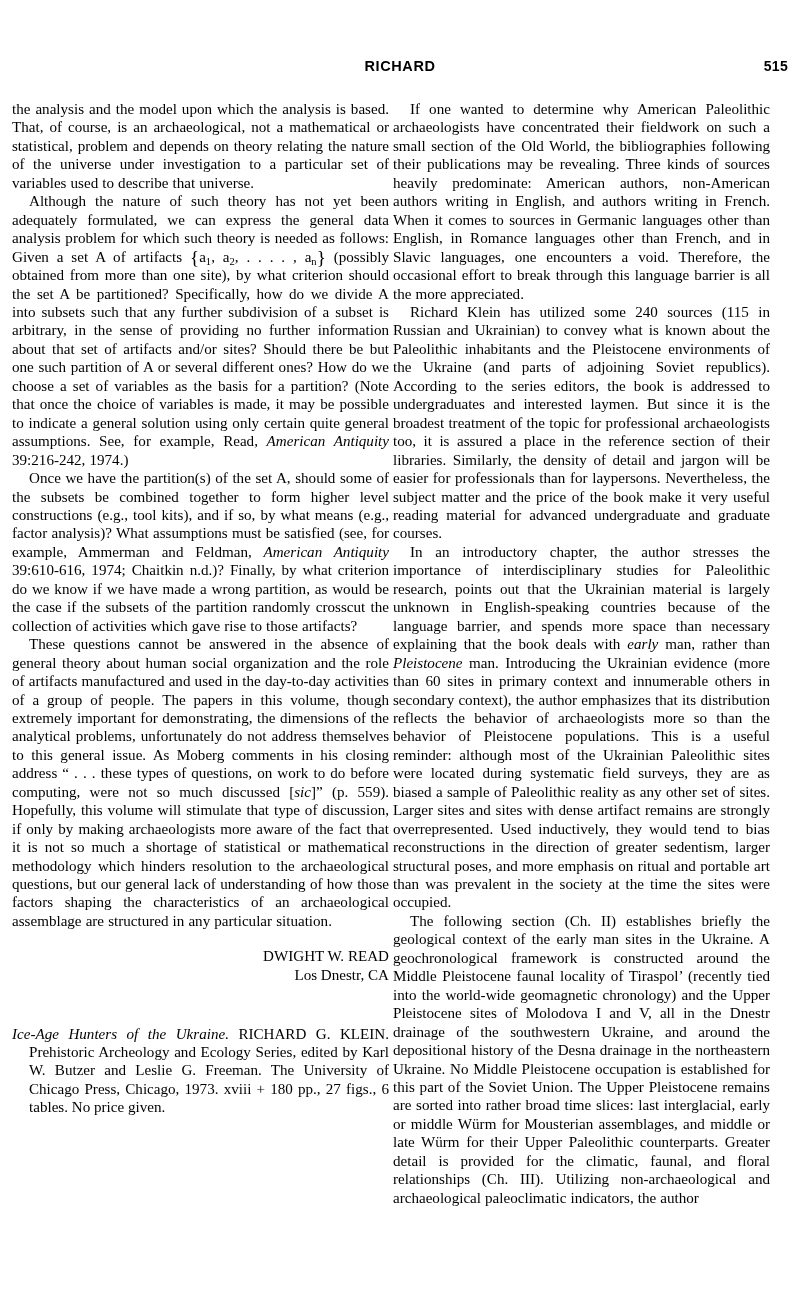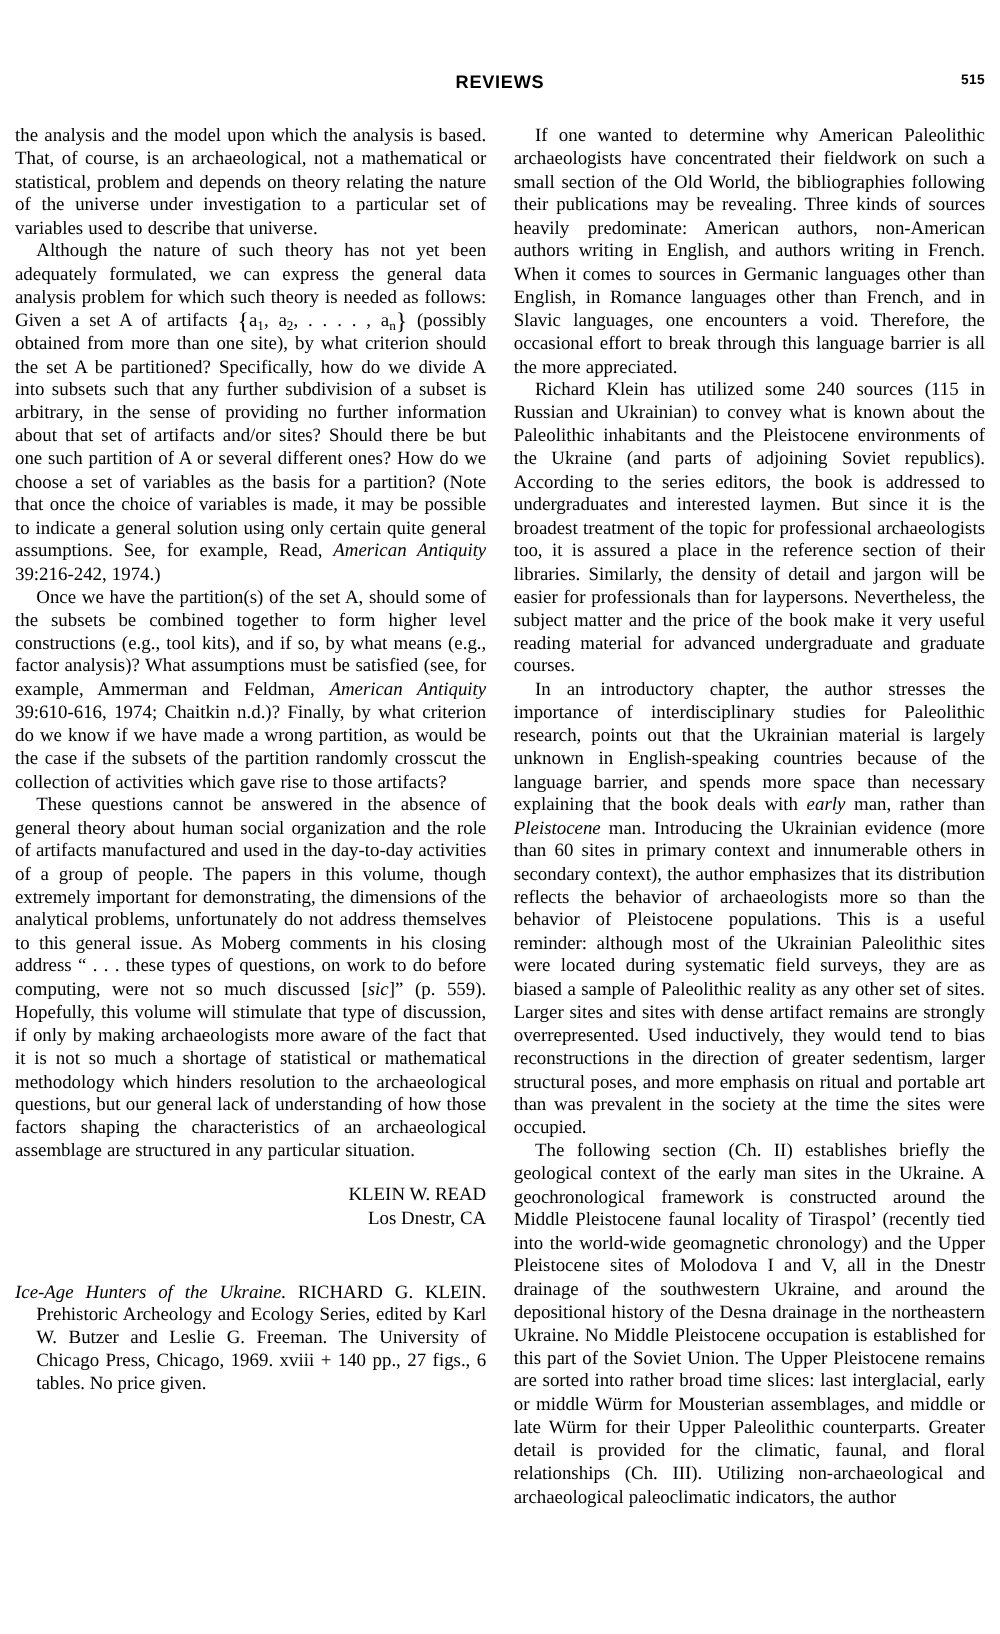--- a/index.html
+++ b/index.html
@@ -36,33 +36,33 @@
     font-size: 14.5px;
     letter-spacing: 0.6px;
     color: #000;
   }
   .running-head-folio {
     position: absolute;
     right: 0;
     top: 0;
     font-family: "Liberation Sans", "DejaVu Sans", sans-serif;
     font-weight: bold;
-    font-size: 11px;
+    font-size: 14px;
     letter-spacing: 0.3px;
     color: #000;
   }
 
   
   .columns {
     position: absolute;
     top: 100px;
     left: 12px;
     width: 776px;
     display: flex;
-    gap: 22px;
+    gap: 4px;
   }
   .col {
     width: 377px;
     flex: 0 0 377px;
   }
 
   p.para {
     margin: 0;
     text-align: justify;
     text-justify: inter-word;
@@ -113,42 +113,42 @@
     padding-left: 17px;
     text-indent: -17px;
   }
 </style>
 </head>
 <body>
 
 <div class="page">
 
   <div class="running-head">
-    <div class="running-head-title">REVIEWS</div>
+    <div class="running-head-title">RICHARD</div>
     <div class="running-head-folio">515</div>
   </div>
 
   <div class="columns">
 
     <div class="col">
 
       <p class="para noindent"><span>the analysis and the model upon which the analysis is based. That, of course, is an archaeological, not a mathematical or statistical, problem and depends on theory relating the nature of the universe under investigation to a particular set of variables used to describe that universe.</span></p>
 
       <p class="para"><span>Although the nature of such theory has not yet been adequately formulated, we can express the general data analysis problem for which such theory is needed as follows: Given a set A of artifacts </span><span class="setnot"><span class="brace">{</span><span>a</span><sub class="sb">1</sub><span>, a</span><sub class="sb">2</sub><span>, . . . . , a</span><sub class="sb">n</sub><span class="brace">}</span></span><span> (possibly obtained from more than one site), by what criterion should the set A be partitioned? Specifically, how do we divide A into subsets such that any further subdivision of a subset is arbitrary, in the sense of providing no further information about that set of artifacts and/or sites? Should there be but one such partition of A or several different ones? How do we choose a set of variables as the basis for a partition? (Note that once the choice of variables is made, it may be possible to indicate a general solution using only certain quite general assumptions. See, for example, Read, </span><i>American Antiquity</i><span> 39:216-242, 1974.)</span></p>
 
       <p class="para"><span>Once we have the partition(s) of the set A, should some of the subsets be combined together to form higher level constructions (e.g., tool kits), and if so, by what means (e.g., factor analysis)? What assumptions must be satisfied (see, for example, Ammerman and Feldman, </span><i>American Antiquity</i><span> 39:610-616, 1974; Chaitkin n.d.)? Finally, by what criterion do we know if we have made a wrong partition, as would be the case if the subsets of the partition randomly crosscut the collection of activities which gave rise to those artifacts?</span></p>
 
       <p class="para"><span>These questions cannot be answered in the absence of general theory about human social organization and the role of artifacts manufactured and used in the day-to-day activities of a group of people. The papers in this volume, though extremely important for demonstrating, the dimensions of the analytical problems, unfortunately do not address themselves to this general issue. As Moberg comments in his closing address “ . . . these types of questions, on work to do before computing, were not so much discussed [</span><i>sic</i><span>]” (p. 559). Hopefully, this volume will stimulate that type of discussion, if only by making archaeologists more aware of the fact that it is not so much a shortage of statistical or mathematical methodology which hinders resolution to the archaeological questions, but our general lack of understanding of how those factors shaping the characteristics of an archaeological assemblage are structured in any particular situation.</span></p>
 
       <div class="signature">
-        <div>KLEIN W. READ</div>
+        <div>DWIGHT W. READ</div>
         <div>Los Dnestr, CA</div>
       </div>
 
-      <div class="book-entry"><i>Ice-Age Hunters of the Ukraine.</i><span> RICHARD G. KLEIN. Prehistoric Archeology and Ecology Series, edited by Karl W. Butzer and Leslie G. Freeman. The University of Chicago Press, Chicago, 1969. xviii + 140 pp., 27 figs., 6 tables. No price given.</span></div>
+      <div class="book-entry"><i>Ice-Age Hunters of the Ukraine.</i><span> RICHARD G. KLEIN. Prehistoric Archeology and Ecology Series, edited by Karl W. Butzer and Leslie G. Freeman. The University of Chicago Press, Chicago, 1973. xviii + 180 pp., 27 figs., 6 tables. No price given.</span></div>
 
     </div>
 
     <div class="col">
 
       <p class="para"><span>If one wanted to determine why American Paleolithic archaeologists have concentrated their fieldwork on such a small section of the Old World, the bibliographies following their publications may be revealing. Three kinds of sources heavily predominate: American authors, non-American authors writing in English, and authors writing in French. When it comes to sources in Germanic languages other than English, in Romance languages other than French, and in Slavic languages, one encounters a void. Therefore, the occasional effort to break through this language barrier is all the more appreciated.</span></p>
 
       <p class="para"><span>Richard Klein has utilized some 240 sources (115 in Russian and Ukrainian) to convey what is known about the Paleolithic inhabitants and the Pleistocene environments of the Ukraine (and parts of adjoining Soviet republics). According to the series editors, the book is addressed to undergraduates and interested laymen. But since it is the broadest treatment of the topic for professional archaeologists too, it is assured a place in the reference section of their libraries. Similarly, the density of detail and jargon will be easier for professionals than for laypersons. Nevertheless, the subject matter and the price of the book make it very useful reading material for advanced undergraduate and graduate courses.</span></p>
 
       <p class="para"><span>In an introductory chapter, the author stresses the importance of interdisciplinary studies for Paleolithic research, points out that the Ukrainian material is largely unknown in English-speaking countries because of the language barrier, and spends more space than necessary explaining that the book deals with </span><i>early</i><span> man, rather than </span><i>Pleistocene</i><span> man. Introducing the Ukrainian evidence (more than 60 sites in primary context and innumerable others in secondary context), the author emphasizes that its distribution reflects the behavior of archaeologists more so than the behavior of Pleistocene populations. This is a useful reminder: although most of the Ukrainian Paleolithic sites were located during systematic field surveys, they are as biased a sample of Paleolithic reality as any other set of sites. Larger sites and sites with dense artifact remains are strongly overrepresented. Used inductively, they would tend to bias reconstructions in the direction of greater sedentism, larger structural poses, and more emphasis on ritual and portable art than was prevalent in the society at the time the sites were occupied.</span></p>

